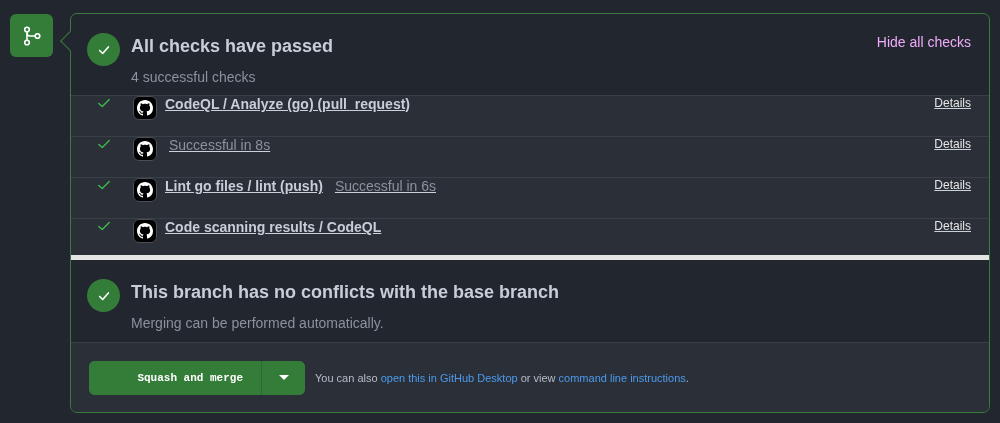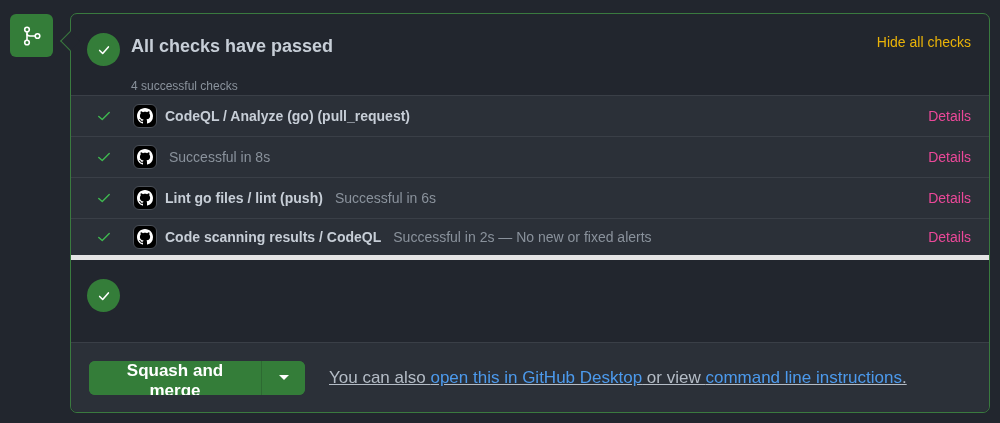--- a/index.html
+++ b/index.html
@@ -42,76 +42,77 @@
       width: 33px; height: 33px; border-radius: 50%;
       background: #347d39; flex: 0 0 33px;
       display: flex; align-items: center; justify-content: center;
       margin-top: 1px;
     }
     .status-text { margin-left: 11px; }
     .status-title {
       font-size: 18px; font-weight: bold; color: #c7ced7; line-height: 22px;
       margin-top: 3px;
     }
-    .status-sub { font-size: 12px; color: #8a929c; line-height: 18px; margin-top: 20px; }
+    .status-sub { font-size: 14px; color: #8a929c; line-height: 18px; margin-top: 11px; }
     .hide-link {
       position: absolute; right: 18px; top: 20px;
-      font-size: 14px; color: #eab308; text-decoration: none; cursor: pointer;
+      font-size: 14px; color: #f0abfc; text-decoration: none; cursor: pointer;
     }
 
     .checks { border-top: 1px solid #3a3f47; }
     .check-row {
-      height: 41px; display: flex; align-items: center;
+      height: 41px; display: flex; align-items: flex-start;
       background: #2b3038; border-bottom: 1px solid #3a3f47;
-      padding-left: 26px; padding-right: 18px;
+      padding-left: 26px; padding-right: 18px; text-decoration: underline;
     }
     .check-row:last-child { border-bottom: 5px solid #e5e5e5; }
     .tick { width: 14px; height: 14px; flex: 0 0 14px; }
     .gh-logo {
       width: 24px; height: 24px; border-radius: 6px;
       background: #000; border: 1px solid #4a4f57;
       margin-left: 22px; flex: 0 0 24px;
       display: flex; align-items: center; justify-content: center;
     }
     .check-name {
       margin-left: 8px; font-size: 14px; font-weight: bold; color: #c7ced7; white-space: nowrap;
     }
     .check-status {
       margin-left: 12px; font-size: 14px; color: #8a929c; white-space: nowrap;
     }
     .details-link {
-      margin-left: auto; font-size: 14px; color: #ec4899; cursor: pointer;
+      margin-left: auto; font-size: 12px; color: #e5e5e5; cursor: pointer;
     }
 
     .merge-section {
       height: 70px; background: #2b3038; border-top: 1px solid #3a3f47;
       border-radius: 0 0 7px 7px;
       display: flex; align-items: center; padding-left: 18px;
     }
     .merge-btn-group {
       display: flex; height: 34px; border-radius: 6px; overflow: hidden;
       background: #347d39;
     }
     .merge-btn {
-      background: #347d39; color: #ffffff; font-size: 17px; font-weight: bold;
+      background: #347d39; color: #ffffff; font-size: 11px; font-weight: bold;
       border: none; padding: 0 18px; height: 34px; cursor: pointer;
-      font-family: Liberation Sans, sans-serif;
+      font-family: Liberation Mono, monospace;
       width: 172px;
+      text-align: right;
     }
     .merge-caret {
       width: 44px; height: 34px; background: #347d39; border: none;
       border-left: 1px solid #2d6a32; cursor: pointer;
       display: flex; align-items: center; justify-content: center;
     }
     .caret-shape {
       width: 0; height: 0;
       border-left: 5px solid transparent; border-right: 5px solid transparent;
       border-top: 5px solid #ffffff;
     }
-    .merge-hint { margin-left: 24px; font-size: 17px; color: #b4bcc6; white-space: nowrap; text-decoration: underline; }
+    .merge-hint { margin-left: 10px; font-size: 11px; color: #b4bcc6; white-space: nowrap; }
     .merge-hint a { color: #4c9aed; text-decoration: none; cursor: pointer; }
   </style>
 </head>
 <body>
 
 <div class="stage">
 
   <div class="branch-badge">
     <svg width="22" height="22" viewBox="0 0 22 22" fill="none" stroke="#ffffff" stroke-width="1.6">
       <circle cx="6" cy="4.5" r="2.3"></circle>
@@ -182,30 +183,33 @@
       <div class="check-row">
         <svg class="tick" viewBox="0 0 16 16" fill="none" stroke="#3fb950" stroke-width="1.6" stroke-linecap="round" stroke-linejoin="round">
             <polyline points="2,8.5 6,12 14,4"></polyline>
           </svg>
         <div class="gh-logo">
           <svg width="16" height="16" viewBox="0 0 16 16">
               <path fill="#ffffff" d="M8 0C3.58 0 0 3.58 0 8c0 3.54 2.29 6.53 5.47 7.59.4.07.55-.17.55-.38 0-.19-.01-.82-.01-1.49-2.01.37-2.53-.49-2.69-.94-.09-.23-.48-.94-.82-1.13-.28-.15-.68-.52-.01-.53.63-.01 1.08.58 1.23.82.72 1.21 1.87.87 2.33.66.07-.52.28-.87.51-1.07-1.78-.2-3.64-.89-3.64-3.95 0-.87.31-1.59.82-2.15-.08-.2-.36-1.02.08-2.12 0 0 .67-.21 2.2.82.64-.18 1.32-.27 2-.27.68 0 1.36.09 2 .27 1.53-1.04 2.2-.82 2.2-.82.44 1.1.16 1.92.08 2.12.51.56.82 1.27.82 2.15 0 3.07-1.87 3.75-3.65 3.95.29.25.54.73.54 1.48 0 1.07-.01 1.93-.01 2.2 0 .21.15.46.55.38A8.013 8.013 0 0016 8c0-4.42-3.58-8-8-8z"></path>
             </svg>
         </div>
         <span class="check-name">Code scanning results / CodeQL</span>
-        <span class="check-status">Successful in 2s — No new or fixed alerts</span>
         <a class="details-link">Details</a>
       </div>
     </div>
 
     <div class="status-section branch" style="border-top:none;">
       <div class="circle-check">
         <svg width="14" height="14" viewBox="0 0 16 16" fill="none" stroke="#ffffff" stroke-width="1.8" stroke-linecap="round" stroke-linejoin="round">
           <polyline points="3,8.5 6.5,12 13,4.5"></polyline>
         </svg>
+      </div>
+      <div class="status-text">
+        <div class="status-title">This branch has no conflicts with the base branch</div>
+        <div class="status-sub">Merging can be performed automatically.</div>
       </div>
     </div>
 
     <div class="merge-section">
       <div class="merge-btn-group">
         <button class="merge-btn">Squash and merge</button>
         <button class="merge-caret">
           <span class="caret-shape"></span>
         </button>
       </div>

